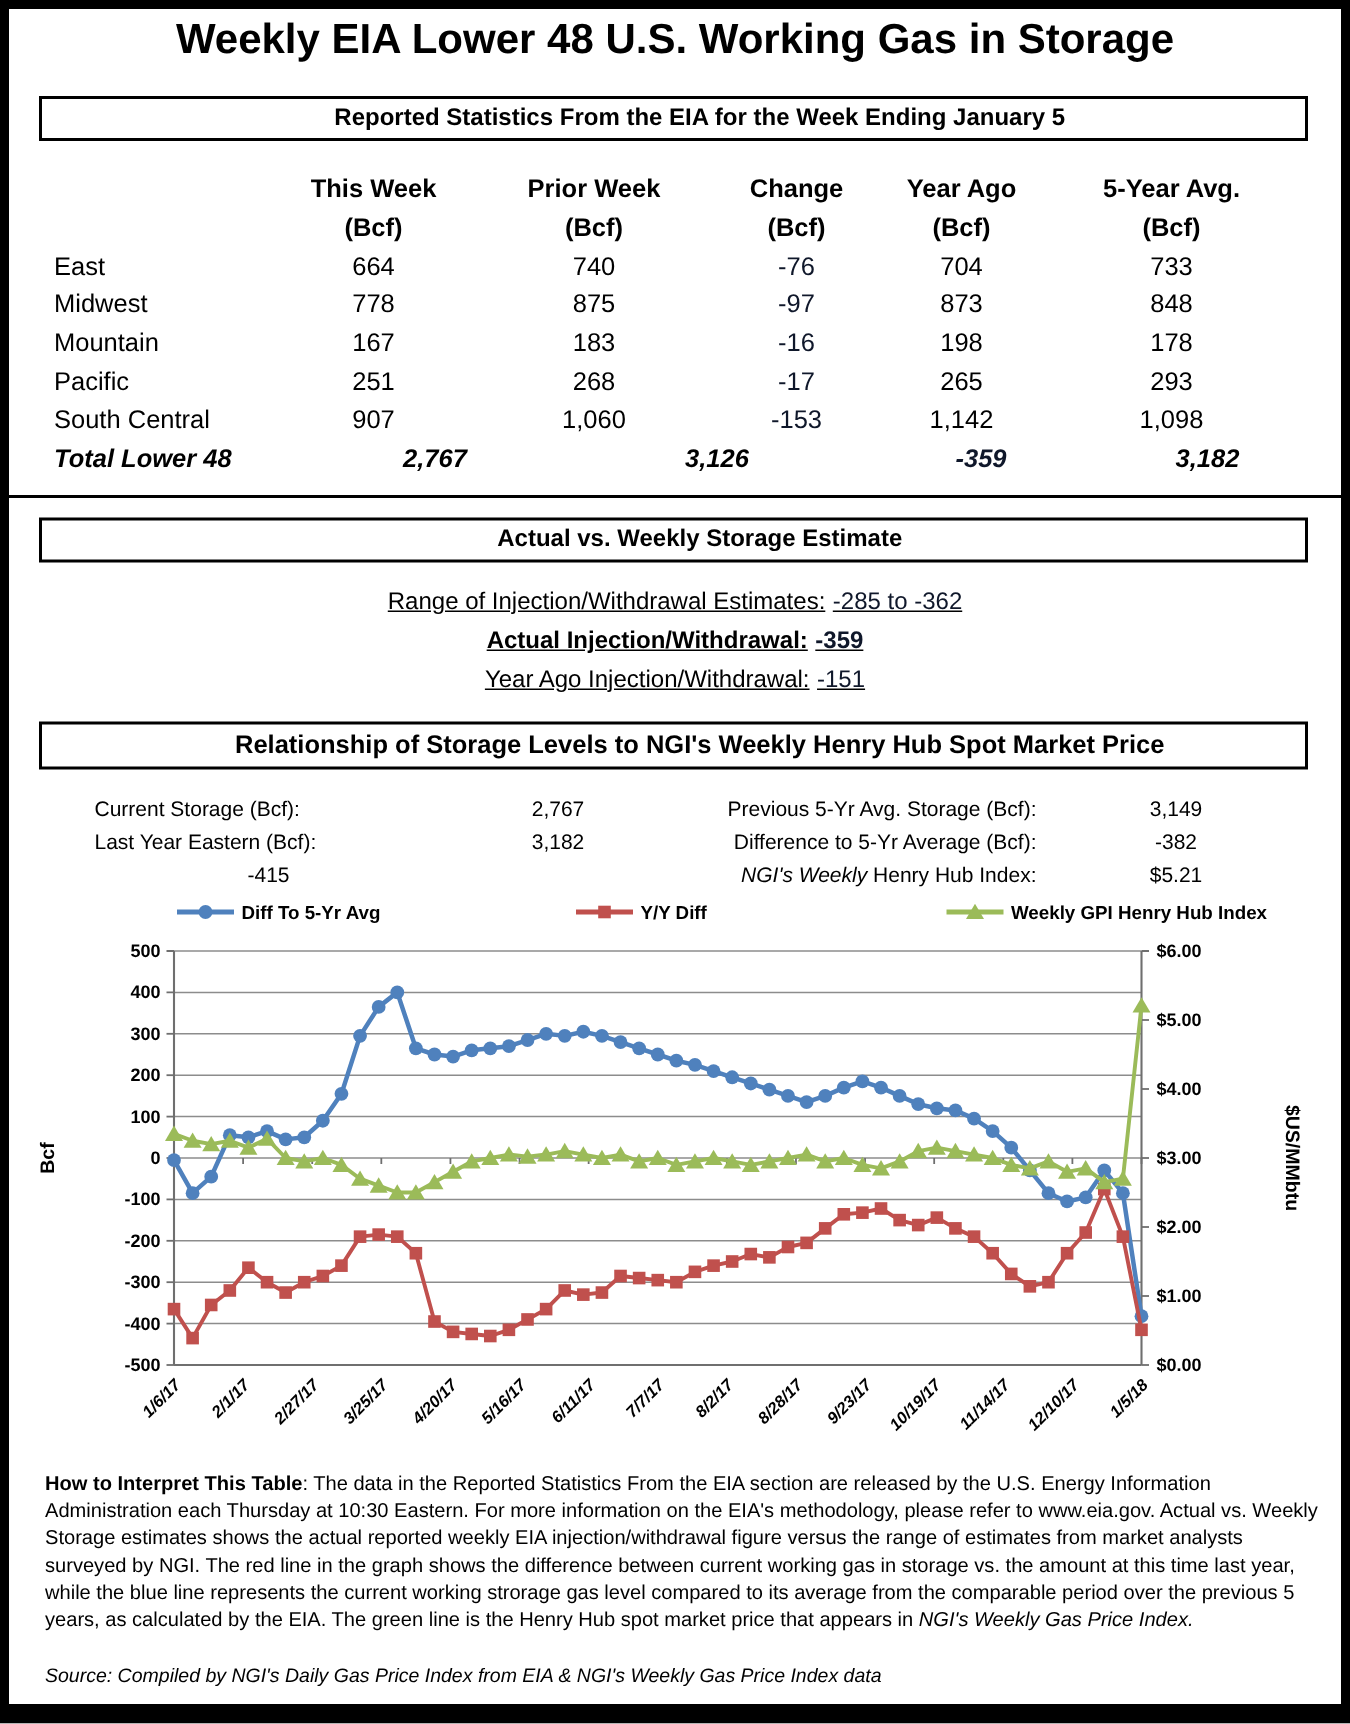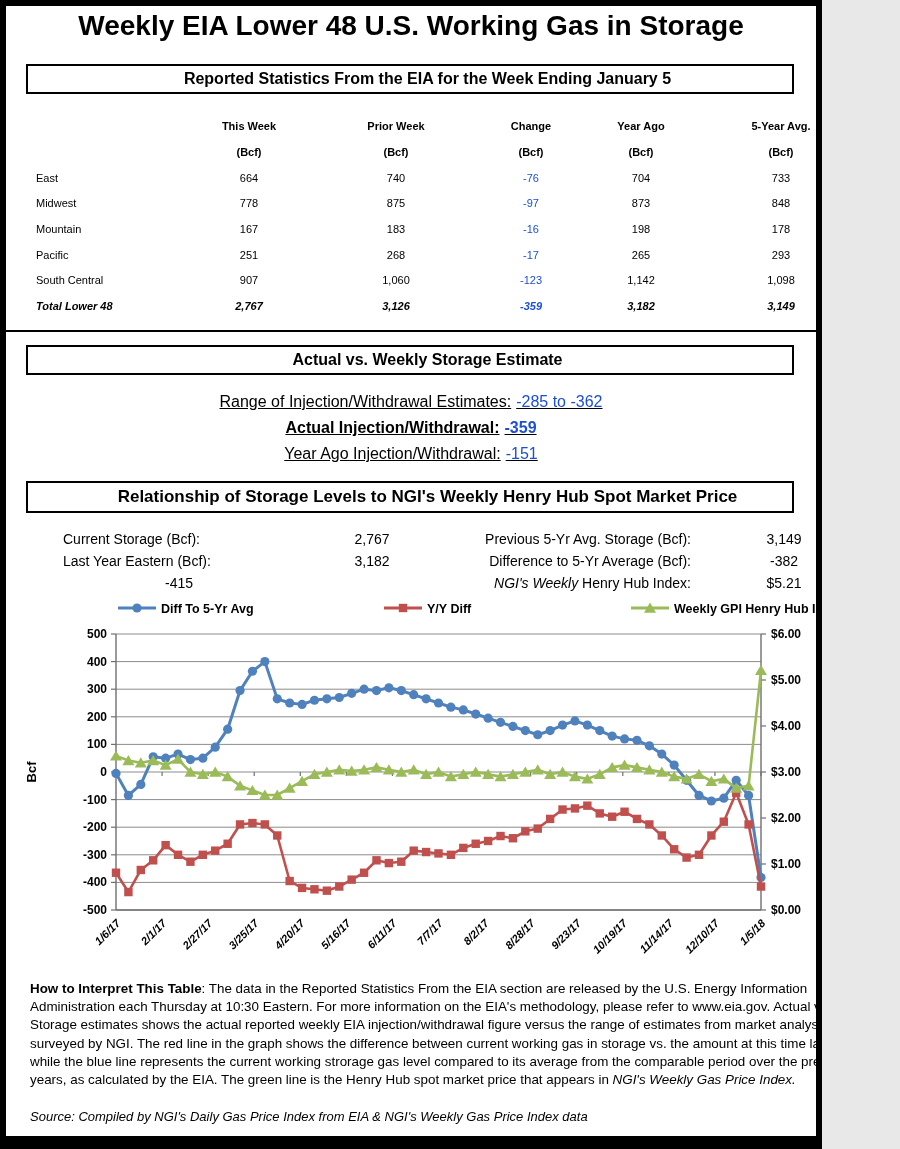--- a/index.html
+++ b/index.html
@@ -1,37 +1,37 @@
 <!DOCTYPE html>
 <html><head>
 <meta charset="utf-8">
 <style>
   html,body{margin:0;padding:0;background:#e8e8e8;}
-  .page{position:relative;width:822px;height:1149px;background:#fff;border:6px solid #000;
+  .page{position:relative;width:900px;height:1149px;background:#fff;border:6px solid #000;
         border-bottom-width:13px;box-sizing:border-box;overflow:hidden;
         font-family:"Liberation Sans",sans-serif;color:#000;}
   .title{position:absolute;top:4px;left:0;width:100%;text-align:center;
          font-size:28px;font-weight:bold;letter-spacing:0px;}
   .hdr-box{position:absolute;left:20px;right:22px;border:2px solid #000;text-align:center;
            font-weight:bold;padding-left:35px;}
   .hdr-box.h1{top:58px;height:26px;line-height:26px;font-size:16px;}
   .hdr-box.h2{top:339px;height:26px;line-height:26px;font-size:16px;}
   .hdr-box.h3{top:475px;height:28px;line-height:28px;font-size:17px;}
   .divider{position:absolute;left:0;right:0;top:324px;height:2px;background:#000;}
 
   
-  .stat-table{position:absolute;left:24px;top:107px;width:843px;font-size:11px;}
+  .stat-table{position:absolute;left:24px;top:107px;width:843px;font-size:17px;}
   .trow{display:grid;grid-template-columns:145px 148px 146px 124px 96px 184px;height:25.6px;
         align-items:center;}
   .trow.thead{height:52px;}
   .tcell{text-align:center;}
   .tcell.region{text-align:left;padding-left:6px;}
   .th{font-weight:bold;line-height:26px;}
-  .red{color:#1d4ed8;}
-  .total{font-weight:bold;font-style:italic;}
+  .red{color:#0f172a;}
+  .total{font-weight:bold;font-style:italic;gap:41px;}
 
   
   .est-block{position:absolute;left:0;top:383px;width:100%;text-align:center;font-size:16px;}
   .est-line{line-height:26px;text-decoration:underline;}
   .est-line .val{margin-left:5px;}
   .bold{font-weight:bold;}
 
   
   .stats-left{position:absolute;left:35px;top:522px;width:400px;font-size:14px;}
   .stats-right{position:absolute;left:450px;top:522px;width:426px;font-size:14px;}
@@ -102,21 +102,21 @@
       <div class="tcell">251</div>
       <div class="tcell">268</div>
       <div class="tcell red">-17</div>
       <div class="tcell">265</div>
       <div class="tcell">293</div>
     </div>
     <div class="trow">
       <div class="tcell region">South Central</div>
       <div class="tcell">907</div>
       <div class="tcell">1,060</div>
-      <div class="tcell red">-123</div>
+      <div class="tcell red">-153</div>
       <div class="tcell">1,142</div>
       <div class="tcell">1,098</div>
     </div>
     <div class="trow total">
       <div class="tcell region">Total Lower 48</div>
       <div class="tcell">2,767</div>
       <div class="tcell">3,126</div>
       <div class="tcell red">-359</div>
       <div class="tcell">3,182</div>
       <div class="tcell">3,149</div>

